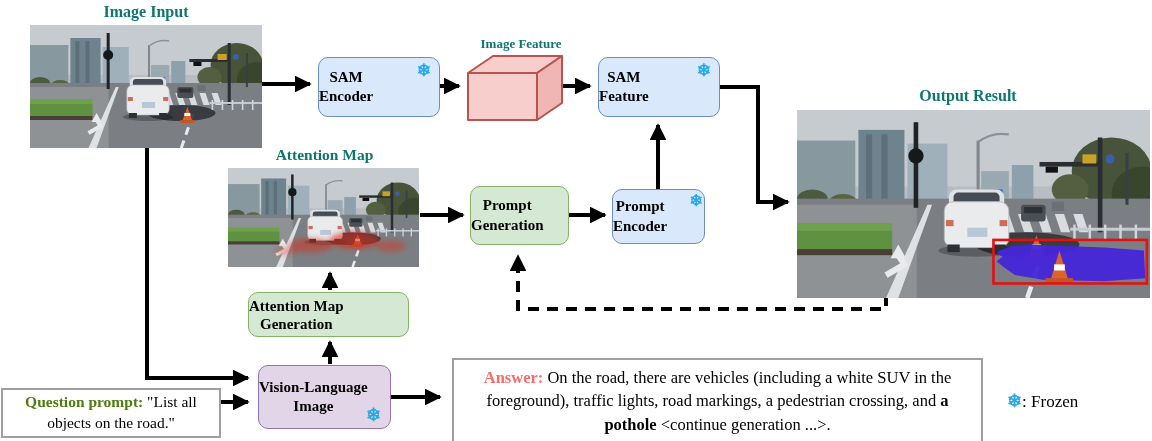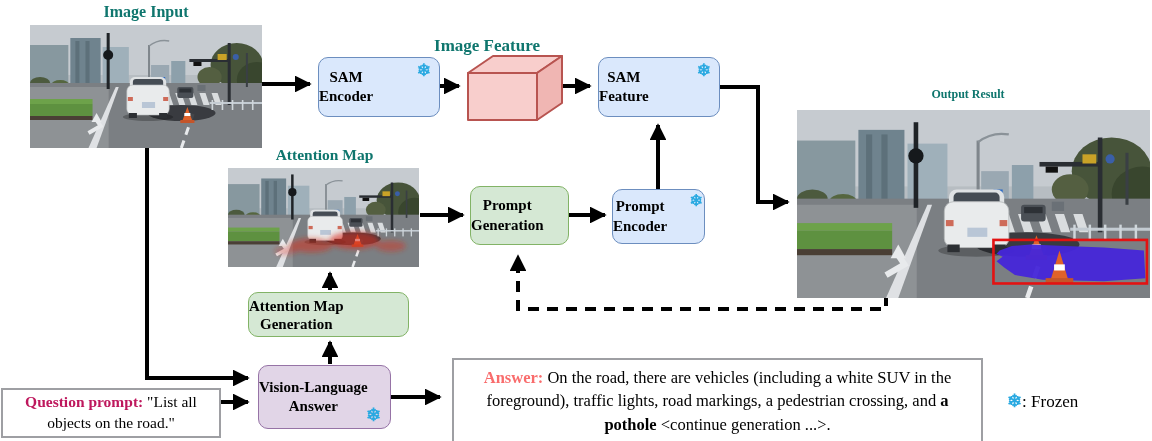--- a/index.html
+++ b/index.html
@@ -119,23 +119,23 @@
       <path d="M330,290 V273" marker-end="url(#ah)"></path>
       <path d="M330,364 V342" marker-end="url(#ah)"></path>
       <path d="M147,148 V378 H248" marker-end="url(#ah)"></path>
       <path d="M213,402 H248" marker-end="url(#ah)"></path>
       <path d="M389,397 H440" marker-end="url(#ah)"></path>
       <path d="M886,295 V309 H518 V256" stroke-dasharray="11 8" marker-end="url(#ah)"></path>
     </g>
   </svg>
 
   <div class="flow-label" style="left:30px;top:3px;width:232px;font-size:16px">Image Input</div>
-  <div class="flow-label" style="left:428px;top:36px;width:118px;font-size:17px">Image Feature</div>
+  <div class="flow-label" style="left:462px;top:36px;width:118px;font-size:13px">Image Feature</div>
   <div class="flow-label" style="left:252px;top:146px;width:145px;font-size:15.5px">Attention Map</div>
-  <div class="flow-label" style="left:898px;top:87px;width:140px;font-size:12px">Output Result</div>
+  <div class="flow-label" style="left:898px;top:87px;width:140px;font-size:16px">Output Result</div>
 
   <div class="photo" style="left:30px;top:25px;width:232px;height:123px">
     <svg viewBox="0 0 230 123" preserveAspectRatio="none">
         <use href="#road-scene"></use>
       </svg>
   </div>
 
   <div class="photo" style="left:228px;top:168px;width:191px;height:99px">
     <svg viewBox="0 0 230 123" preserveAspectRatio="none">
       <use href="#road-scene"></use>
@@ -192,27 +192,27 @@
     <span class="snow" style="right:1px;top:1px;font-size:16px">❄</span>
   </div>
 
   <div class="node green" style="left:248px;top:292px;width:159px;height:43px">
     <div style="line-height:1.2"><span>Attention Map</span><br>
          <span>Generation</span></div>
   </div>
 
   <div class="node purple" style="left:258px;top:365px;width:131px;height:62px">
     <div><span>Vision-Language</span><br>
-         <span>Answer</span></div>
+         <span>Image</span></div>
     <span class="snow" style="right:9px;bottom:1px;font-size:18px">❄</span>
   </div>
 
   <div class="textbox" style="left:1px;top:388px;width:212px;height:44px;font-size:15.5px;line-height:1.35;padding:1px 2px;display:flex;align-items:center;justify-content:center">
     <div>
-      <span class="red-accent" style="color:#be185d">Question prompt:</span><span> "List all objects on the road."</span>
+      <span class="red-accent" style="color:#4d7c0f">Question prompt:</span><span> "List all objects on the road."</span>
     </div>
   </div>
 
   <div class="textbox" style="left:452px;top:358px;width:531px;height:86px;font-size:16.5px;line-height:1.42;padding:2px 8px;box-sizing:border-box;display:flex;align-items:center;justify-content:center">
     <div>
       <span class="red-accent" style="color:#f96c6c">Answer:</span><span> On the road, there are vehicles (including a white SUV in the foreground), traffic lights, road markings, a pedestrian crossing, and </span><b>a pothole</b><span> &lt;continue generation ...&gt;.</span>
     </div>
   </div>
 
   <div class="legend" style="left:1007px;top:390px">

